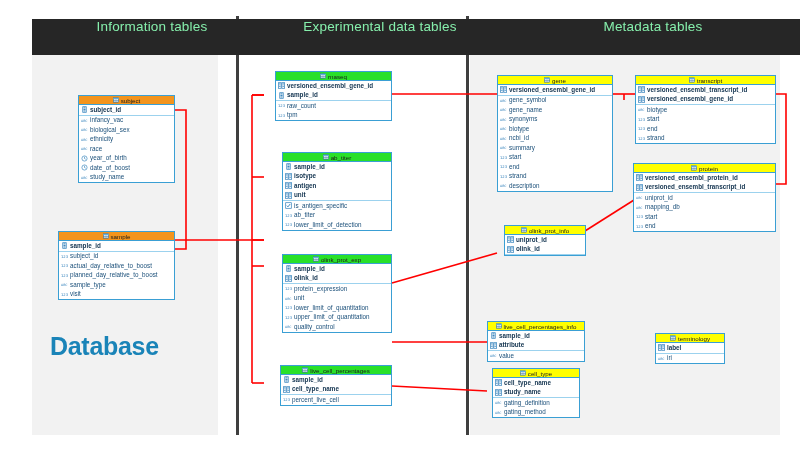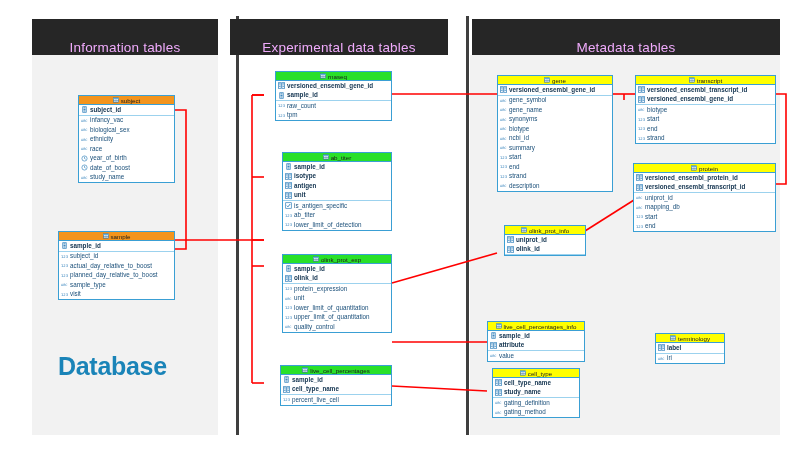--- a/index.html
+++ b/index.html
@@ -11,24 +11,25 @@
     overflow:hidden;
   }
   #root{position:absolute;inset:0;}
 
   
   .panel{position:absolute;background:#f2f2f2;}
   .panel.white{background:#ffffff;}
   .panel-title{
     position:absolute;
     background:#262626;
-    color:#f0abfc;
-    display:flex;align-items:flex-end;justify-content:center;
+    color:#86efac;
+    display:flex;align-items:flex-start;justify-content:center;
     font-size:13.5px;
     letter-spacing:.2px;
+    padding-left:27px;
   }
   .vrule{position:absolute;background:#3f3f3f;width:3px;}
 
   .schema-title{
     position:absolute;
     color:#1a84b8;
     font-weight:bold;
     font-size:25px;
     line-height:1.12;
     letter-spacing:-.3px;
@@ -87,28 +88,28 @@
   <div class="panel" style="left:32px;top:55px;width:186px;height:380px;"></div>
   <div class="panel white" style="left:238px;top:55px;width:222px;height:380px;"></div>
   <div class="panel" style="left:470px;top:55px;width:310px;height:380px;"></div>
 
   <div class="vrule" style="left:236px;top:16px;height:419px;"></div>
   <div class="vrule" style="left:466px;top:16px;height:419px;"></div>
 
   <div class="panel-title" style="left:32px;top:19px;width:186px;height:36px;">
     <span>Information tables</span>
   </div>
-  <div class="panel-title" style="left:230px;top:19px;width:218px;height:36px;">
+  <div class="panel-title" style="left:244px;top:19px;width:218px;height:36px;">
     <span>Experimental data tables</span>
   </div>
   <div class="panel-title" style="left:472px;top:19px;width:308px;height:36px;">
     <span>Metadata tables</span>
   </div>
 
-  <div class="schema-title" style="left:50px;top:352px;margin-left:8px;">
+  <div class="schema-title" style="left:50px;top:332px;">
     <div>Database</div>
   </div>
 
   <svg id="wires" viewBox="0 0 800 450">
     <g stroke="#ff0000" stroke-width="1.6" fill="none" stroke-linecap="butt">
 
       <path d="M175,110 L186,110 L186,249 L175,249"></path>
 
       <path d="M175,240 L226,240"></path>
       <path d="M226,240 L264,240"></path>

